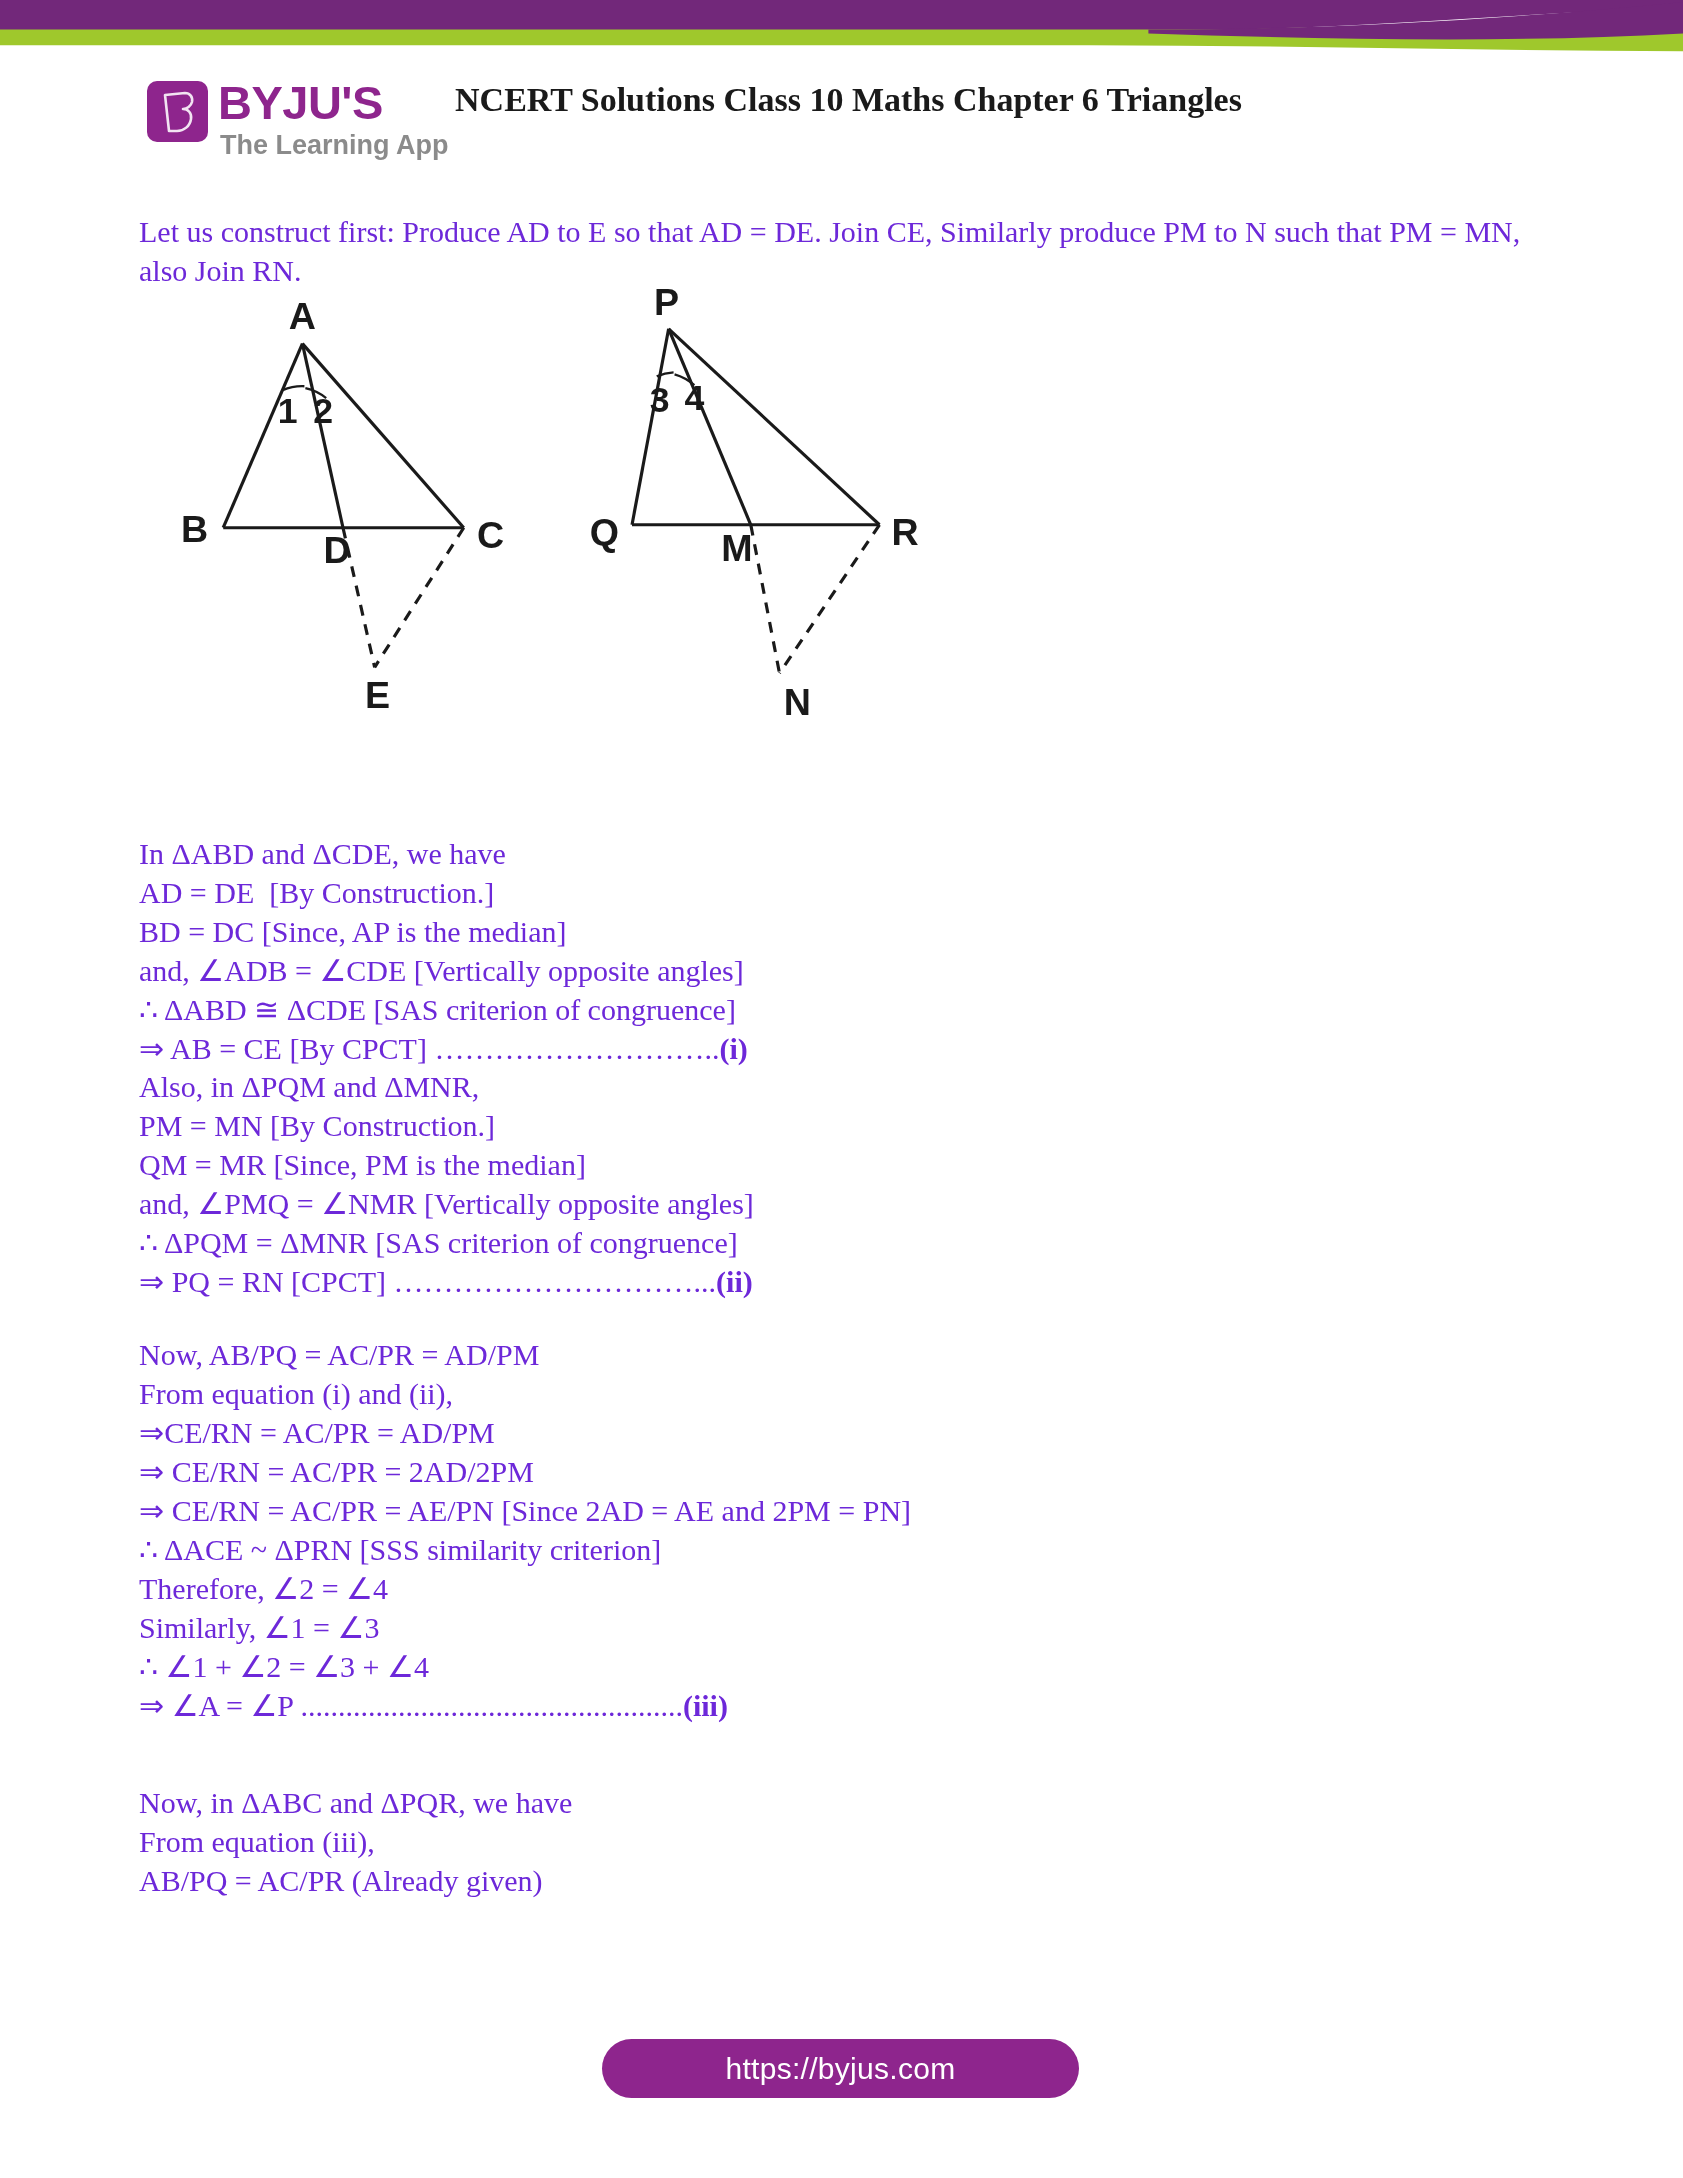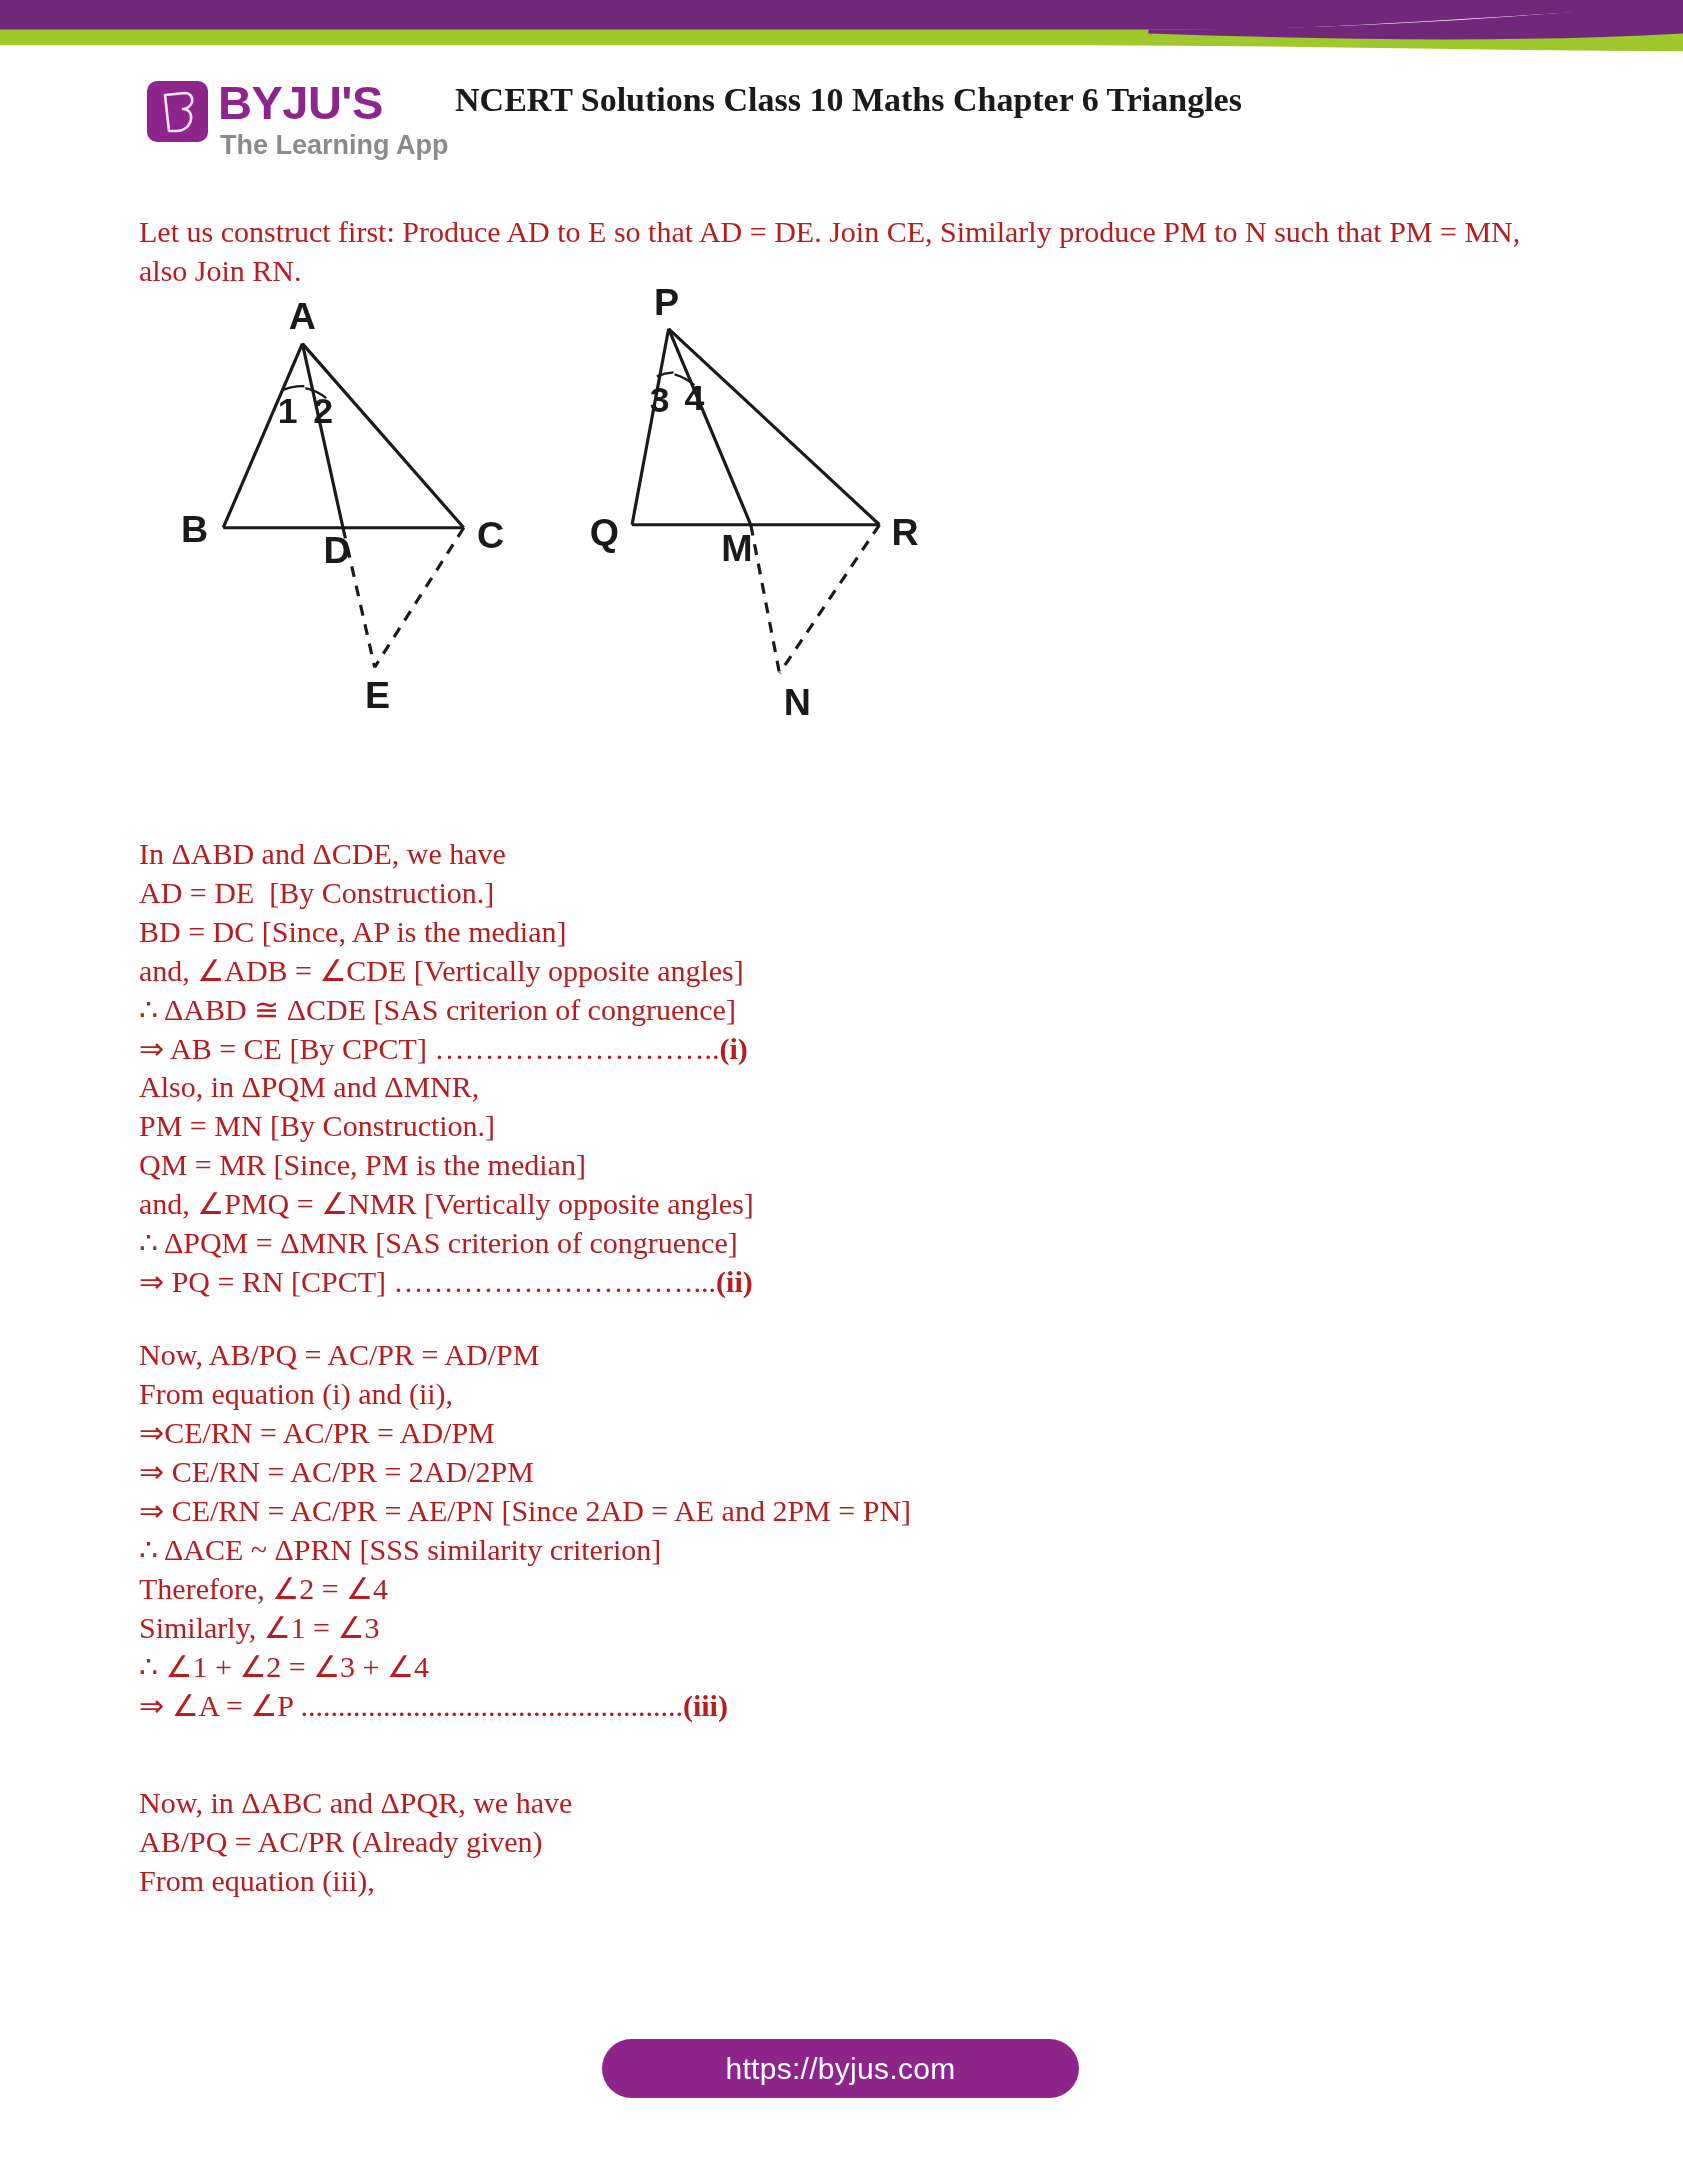--- a/index.html
+++ b/index.html
@@ -84,21 +84,21 @@
   }
 
   
   .para {
     position: absolute;
     left: 139px;
     width: 1416px;
     font-family: "Liberation Serif", serif;
     font-size: 30px;
     line-height: 39px;
-    color: #b91c1c;
+    color: #6d28d9;
     white-space: pre-wrap;
   }
   .para .b { font-weight: 700; }
 
   #intro-para { top: 212px; }
   #proof-block-1 { top: 834px; font-family: Liberation Serif, serif; }
   #proof-block-2 { top: 1067px; }
   #proof-block-3 { top: 1335px; }
   #proof-block-4 { top: 1740px; margin-top: 43px; }
 
@@ -214,16 +214,16 @@
     <text x="551" y="132" font-family="Liberation Sans, sans-serif" font-size="36" font-weight="700" fill="#1a1a1a" text-anchor="middle">4</text>
   </g>
 </svg>
 
 <div class="para" id="proof-block-1"><span class="line">In ΔABD and ΔCDE, we have</span><span class="line">AD = DE  [By Construction.]</span><span class="line">BD = DC [Since, AP is the median]</span><span class="line">and, ∠ADB = ∠CDE [Vertically opposite angles]</span><span class="line">∴ ΔABD ≅ ΔCDE [SAS criterion of congruence]</span><span class="line">⇒ AB = CE [By CPCT] ………………………..<span class="b">(i)</span></span></div>
 
 <div class="para" id="proof-block-2"><span class="line">Also, in ΔPQM and ΔMNR,</span><span class="line">PM = MN [By Construction.]</span><span class="line">QM = MR [Since, PM is the median]</span><span class="line">and, ∠PMQ = ∠NMR [Vertically opposite angles]</span><span class="line">∴ ΔPQM = ΔMNR [SAS criterion of congruence]</span><span class="line">⇒ PQ = RN [CPCT] …………………………...<span class="b">(ii)</span></span></div>
 
 <div class="para" id="proof-block-3"><span class="line">Now, AB/PQ = AC/PR = AD/PM</span><span class="line">From equation (i) and (ii),</span><span class="line">⇒CE/RN = AC/PR = AD/PM</span><span class="line">⇒ CE/RN = AC/PR = 2AD/2PM</span><span class="line">⇒ CE/RN = AC/PR = AE/PN [Since 2AD = AE and 2PM = PN]</span><span class="line">∴ ΔACE ~ ΔPRN [SSS similarity criterion]</span><span class="line">Therefore, ∠2 = ∠4</span><span class="line">Similarly, ∠1 = ∠3</span><span class="line">∴ ∠1 + ∠2 = ∠3 + ∠4</span><span class="line">⇒ ∠A = ∠P ...................................................<span class="b">(iii)</span></span></div>
 
-<div class="para" id="proof-block-4"><span class="line">Now, in ΔABC and ΔPQR, we have</span><span class="line">AB/PQ = AC/PR (Already given)</span><span class="line">From equation (iii),</span></div>
+<div class="para" id="proof-block-4"><span class="line">Now, in ΔABC and ΔPQR, we have</span><span class="line">From equation (iii),</span><span class="line">AB/PQ = AC/PR (Already given)</span></div>
 
 <div id="footer-link">https://byjus.com</div>
 
 
 </body></html>

